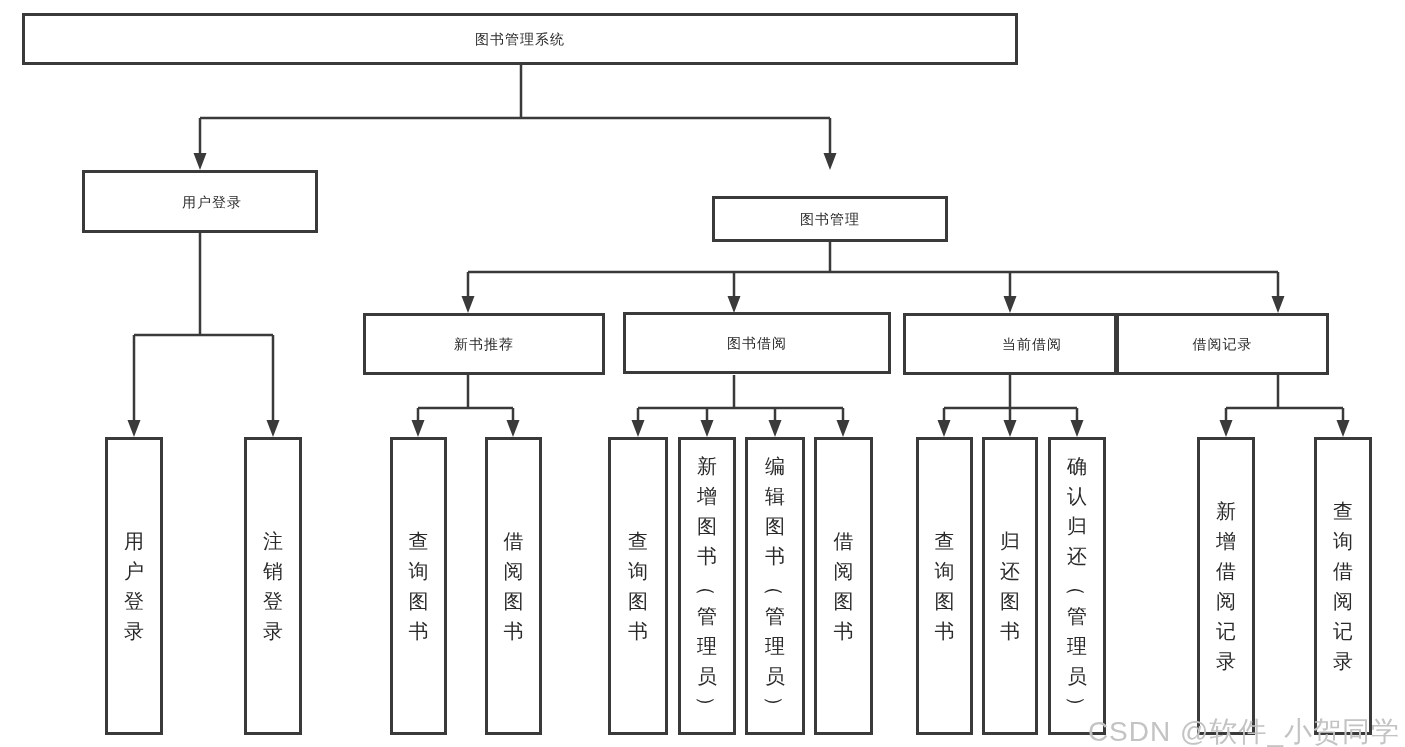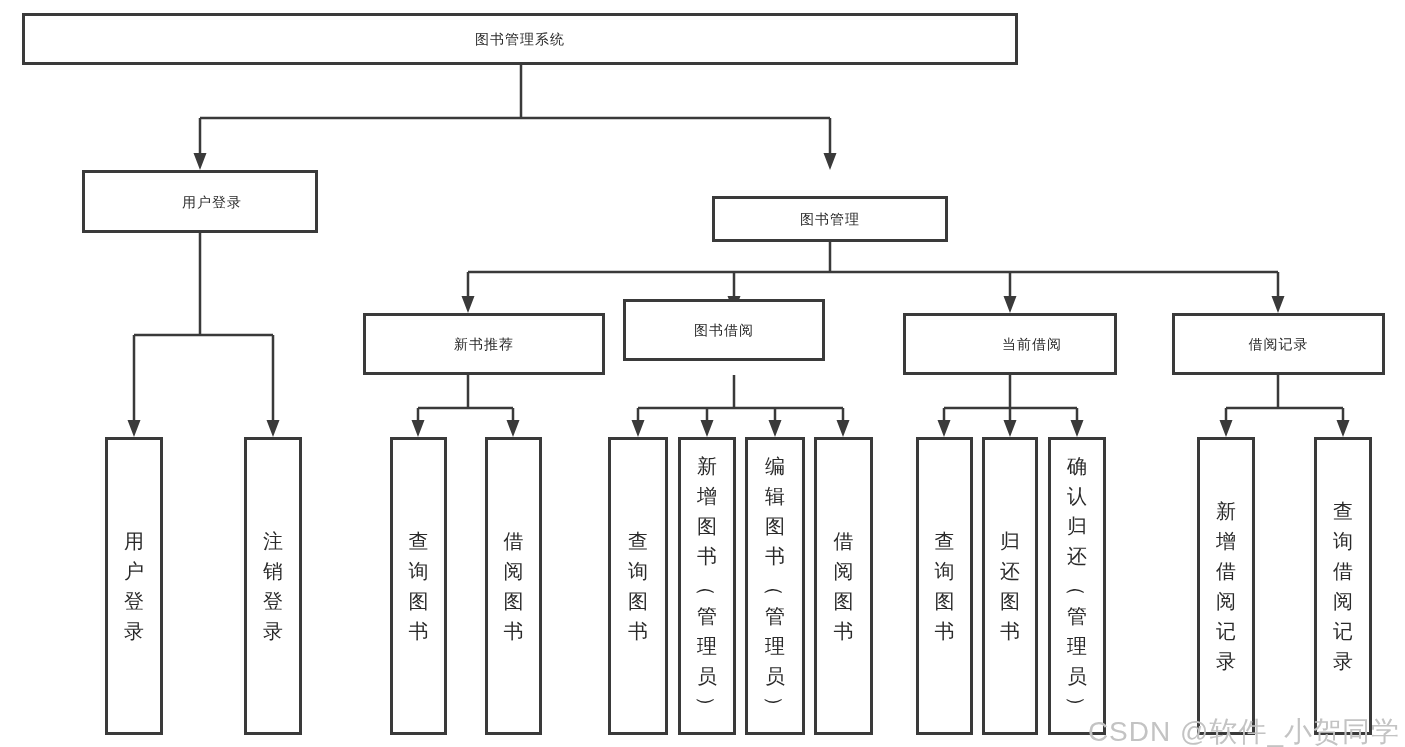--- a/index.html
+++ b/index.html
@@ -47,27 +47,27 @@
   <div class="node" style="left:82px;top:170px;width:236px;height:63px;padding-left:24px;">
     <div class="hlabel">用户登录</div>
   </div>
   <div class="node" style="left:712px;top:170px;width:236px;height:46px;margin-top:26px;">
     <div class="hlabel">图书管理</div>
   </div>
 
   <div class="node" style="left:363px;top:313px;width:242px;height:62px;">
     <div class="hlabel">新书推荐</div>
   </div>
-  <div class="node" style="left:623px;top:299px;width:202px;height:62px;text-align:center;">
+  <div class="node" style="left:623px;top:312px;width:268px;height:62px;text-align:center;">
     <div class="hlabel">图书借阅</div>
   </div>
   <div class="node" style="left:903px;top:313px;width:214px;height:62px;padding-left:44px;">
     <div class="hlabel">当前借阅</div>
   </div>
-  <div class="node" style="left:1172px;top:313px;width:213px;height:62px;">
+  <div class="node" style="left:1116px;top:313px;width:213px;height:62px;">
     <div class="hlabel">借阅记录</div>
   </div>
 
   <div class="node leaf" style="left:105px;top:437px;width:58px;height:298px;">
     <div class="vlabel">
         <span>用</span>
         <span>户</span>
         <span>登</span>
         <span>录</span>
       </div>

